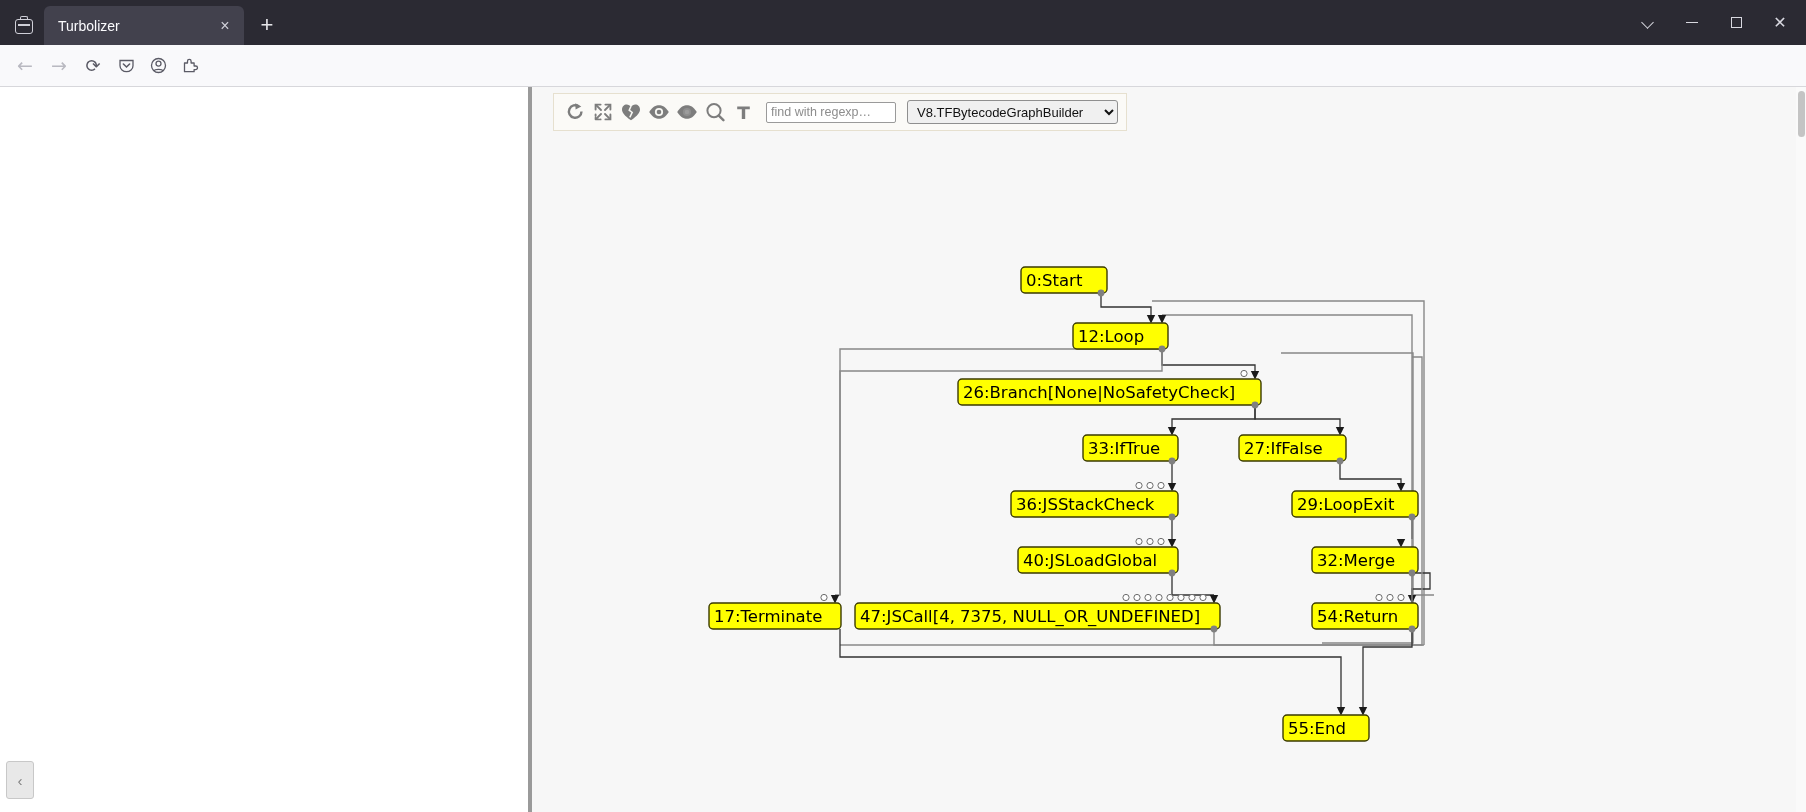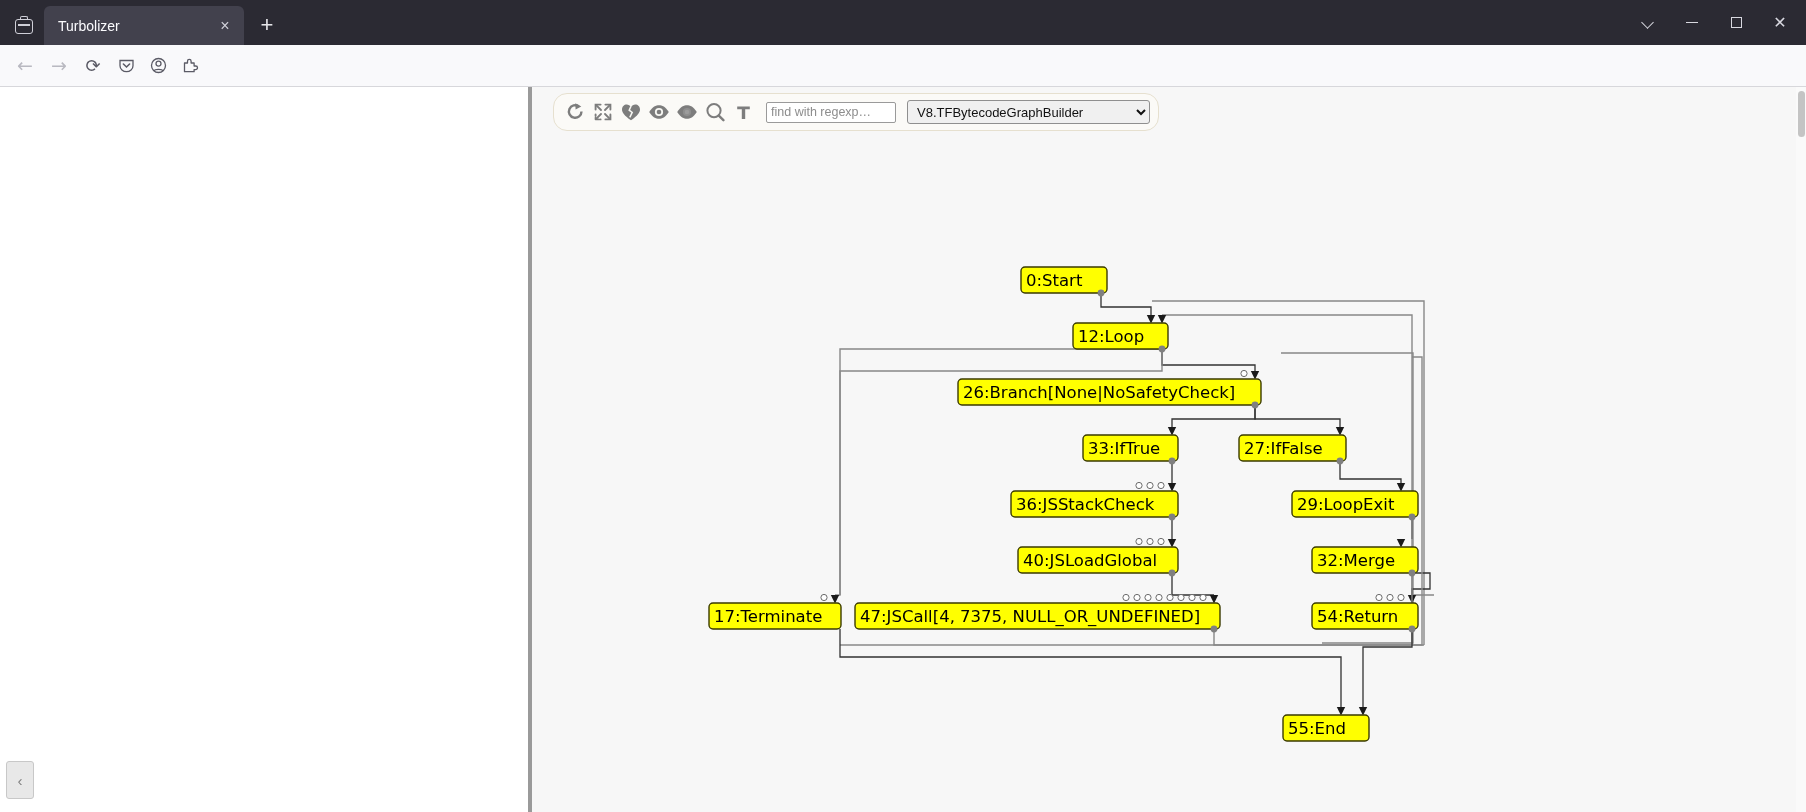--- a/index.html
+++ b/index.html
@@ -196,21 +196,21 @@
     overflow: hidden;
   }
 
   
   .gtoolbar {
     position: absolute;
     left: 21px; top: 6px;
     height: 38px;
     background: #fbfaf7;
     border: 1px solid #e6e0cf;
-    border-radius: 14px;
+    border-radius: 0;
     display: flex;
     align-items: center;
     padding: 0 8px;
     gap: 2px;
   }
   .tb-icon {
     width: 26px; height: 26px;
     display: flex; align-items: center; justify-content: center;
     color: #7d7d7d;
   }
@@ -229,21 +229,21 @@
   .phase-select {
     height: 24px;
     margin-left: 9px;
     border: 1px solid #8f8f8f;
     border-radius: 3px;
     background: #f0f0f0;
     font-size: 13px;
     font-family: "Liberation Sans", sans-serif;
     color: #111;
     padding: 0 4px 0 5px;
-    width: 243px;
+    width: 211px;
   }
 
   
   .graph-svg { position: absolute; left: 0; top: 0; }
 
   .node-rect {
     fill: #ffff00;
     stroke: #3a3a00;
     stroke-width: 1.4;
     rx: 4; ry: 4;

